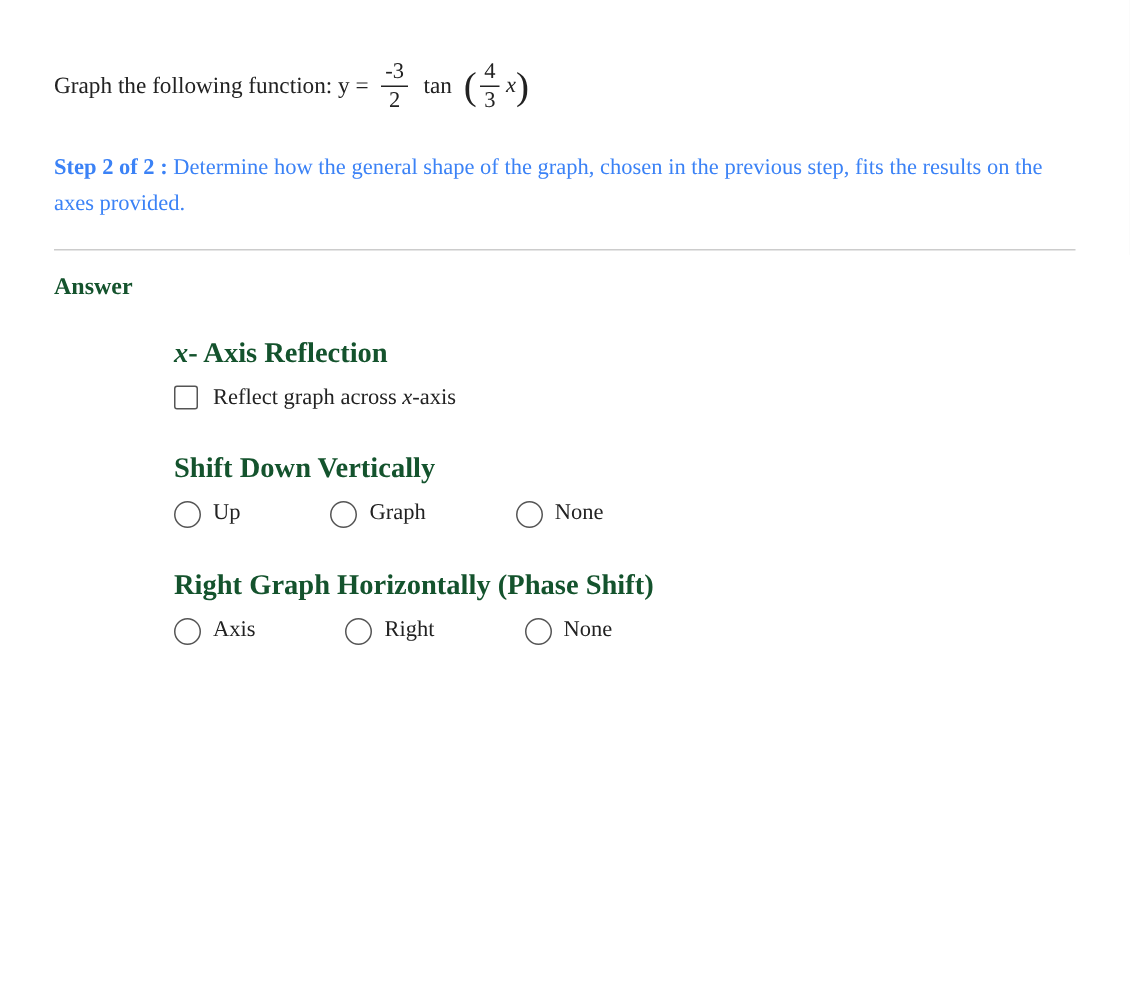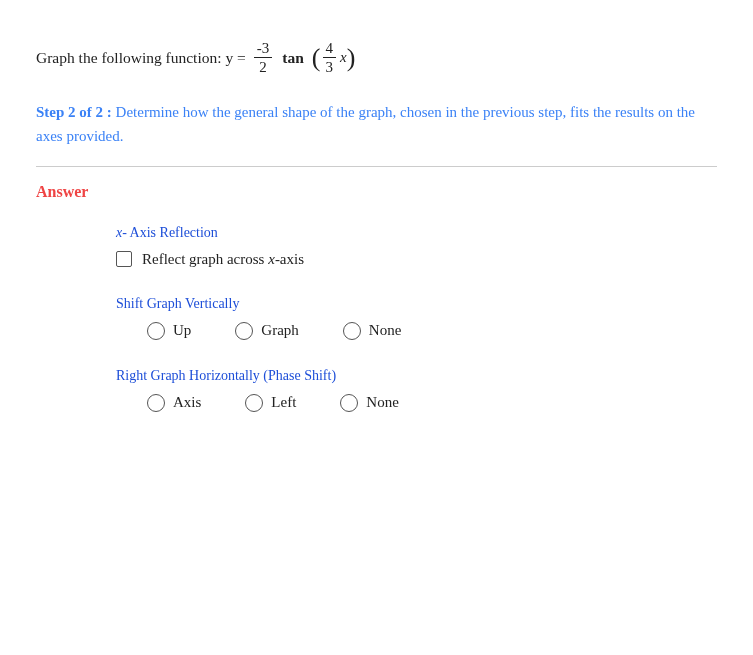--- a/index.html
+++ b/index.html
@@ -88,36 +88,36 @@
     .divider {
       border: none;
       border-top: 1.5px solid #ccc;
       margin: 18px 0 16px 0;
     }
 
     .answer-label {
       font-weight: bold;
       font-size: 16px;
       margin-bottom: 24px;
-      color: #ef4444;
+      color: #14532d;
     }
 
     .answer-section {
       padding-left: 80px;
     }
 
     .section-block {
       margin-bottom: 28px;
     }
 
     .section-title {
-      font-weight: normal;
-      font-size: 14px;
+      font-weight: bold;
+      font-size: 19px;
       margin-bottom: 10px;
-      color: #1d4ed8;
+      color: #14532d;
     }
 
     .checkbox-row {
       display: flex;
       align-items: center;
       gap: 10px;
     }
 
     .custom-checkbox {
       width: 16px;
@@ -126,22 +126,21 @@
       border-radius: 2px;
       background: #fff;
       display: inline-block;
       flex-shrink: 0;
       cursor: pointer;
     }
 
     .radio-row {
       display: flex;
       align-items: center;
-      gap: 44px;
-      margin-left: 31px;
+      gap: 60px;
     }
 
     .radio-option {
       display: flex;
       align-items: center;
       gap: 8px;
       cursor: pointer;
     }
 
     .custom-radio {
@@ -165,21 +164,21 @@
 <div class="page">
 
   <div class="problem-statement">
     <span>Graph the following function: y =</span>
     <span>
       <span class="fraction">
         <span class="numerator">-3</span>
         <span class="denominator">2</span>
       </span>
     </span>
-    <span style="margin: 16px 2px; font-weight: bold;">tan</span>
+    <span style="margin: 16px 2px;">tan</span>
     <span class="paren-expr">
       <span class="paren">(</span>
       <span class="inner">
         <span class="fraction">
           <span class="numerator">4</span>
           <span class="denominator">3</span>
         </span>
       </span>
       <span style="font-style:italic; margin-left:2px; font-size:15px; align-self:center;">x</span>
       <span class="paren">)</span>
@@ -203,21 +202,21 @@
       </div>
       <div class="checkbox-row">
         <span class="custom-checkbox"></span>
         <span class="option-label">
           Reflect graph across <span style="font-style:italic;">x</span>-axis
         </span>
       </div>
     </div>
 
     <div class="section-block">
-      <div class="section-title">Shift Graph Vertically</div>
+      <div class="section-title">Shift Down Vertically</div>
       <div class="radio-row">
         <div class="radio-option">
           <span class="custom-radio"></span>
           <span class="option-label">Up</span>
         </div>
         <div class="radio-option">
           <span class="custom-radio"></span>
           <span class="option-label">Graph</span>
         </div>
         <div class="radio-option">
@@ -229,21 +228,21 @@
 
     <div class="section-block">
       <div class="section-title">Right Graph Horizontally (Phase Shift)</div>
       <div class="radio-row">
         <div class="radio-option">
           <span class="custom-radio"></span>
           <span class="option-label">Axis</span>
         </div>
         <div class="radio-option">
           <span class="custom-radio"></span>
-          <span class="option-label">Left</span>
+          <span class="option-label">Right</span>
         </div>
         <div class="radio-option">
           <span class="custom-radio"></span>
           <span class="option-label">None</span>
         </div>
       </div>
     </div>
 
   </div>
 </div>

